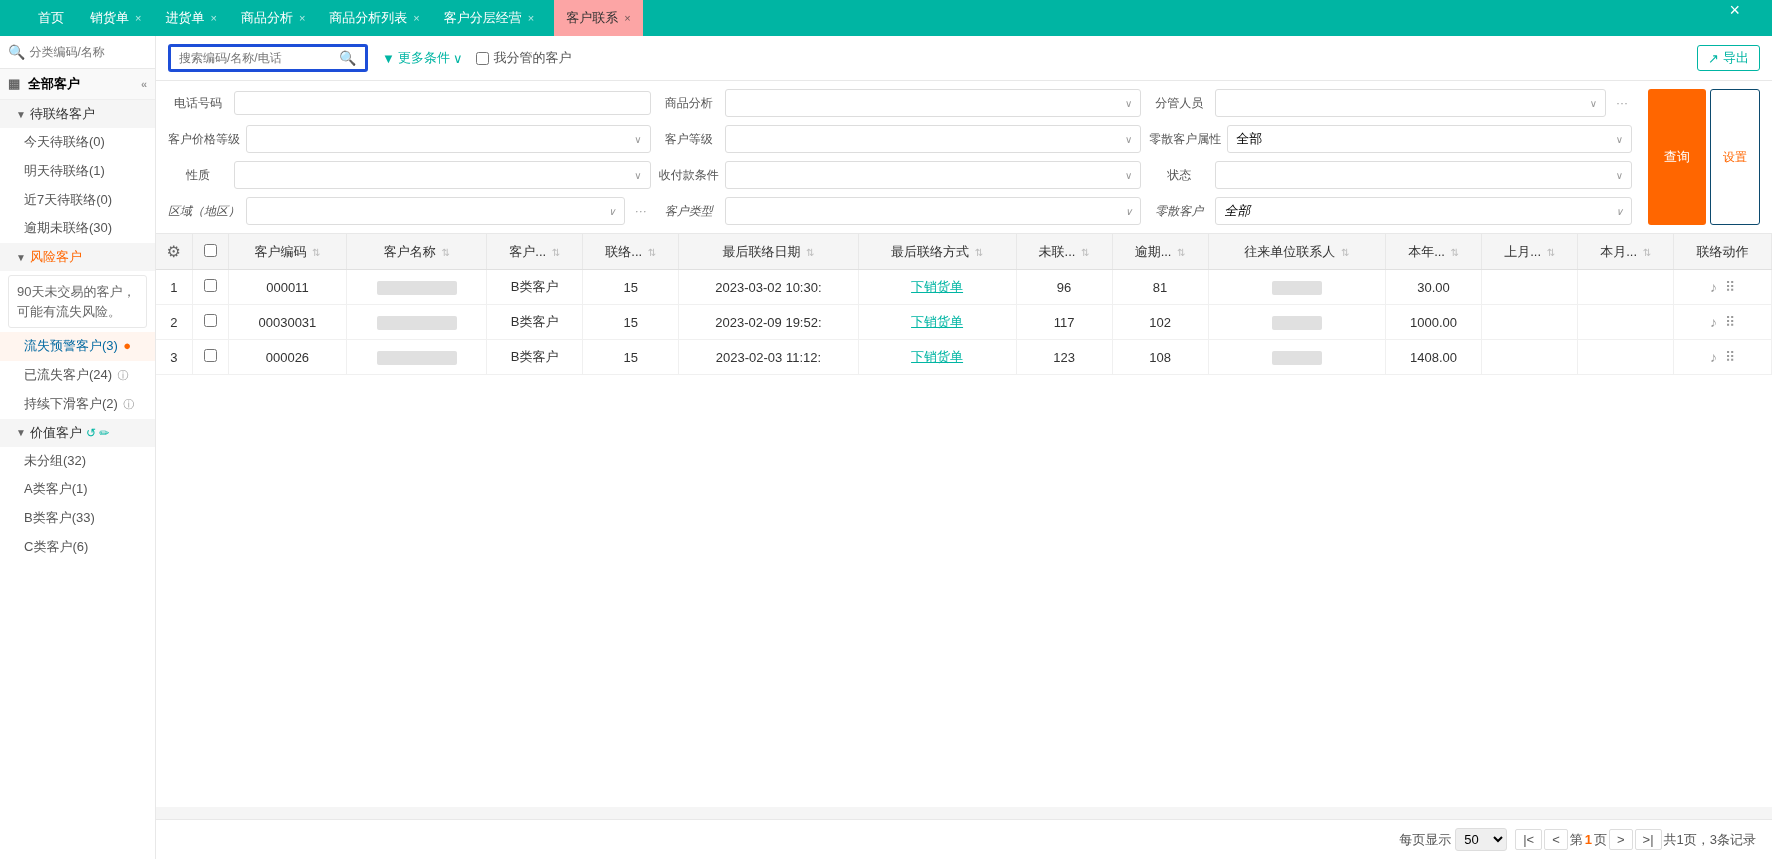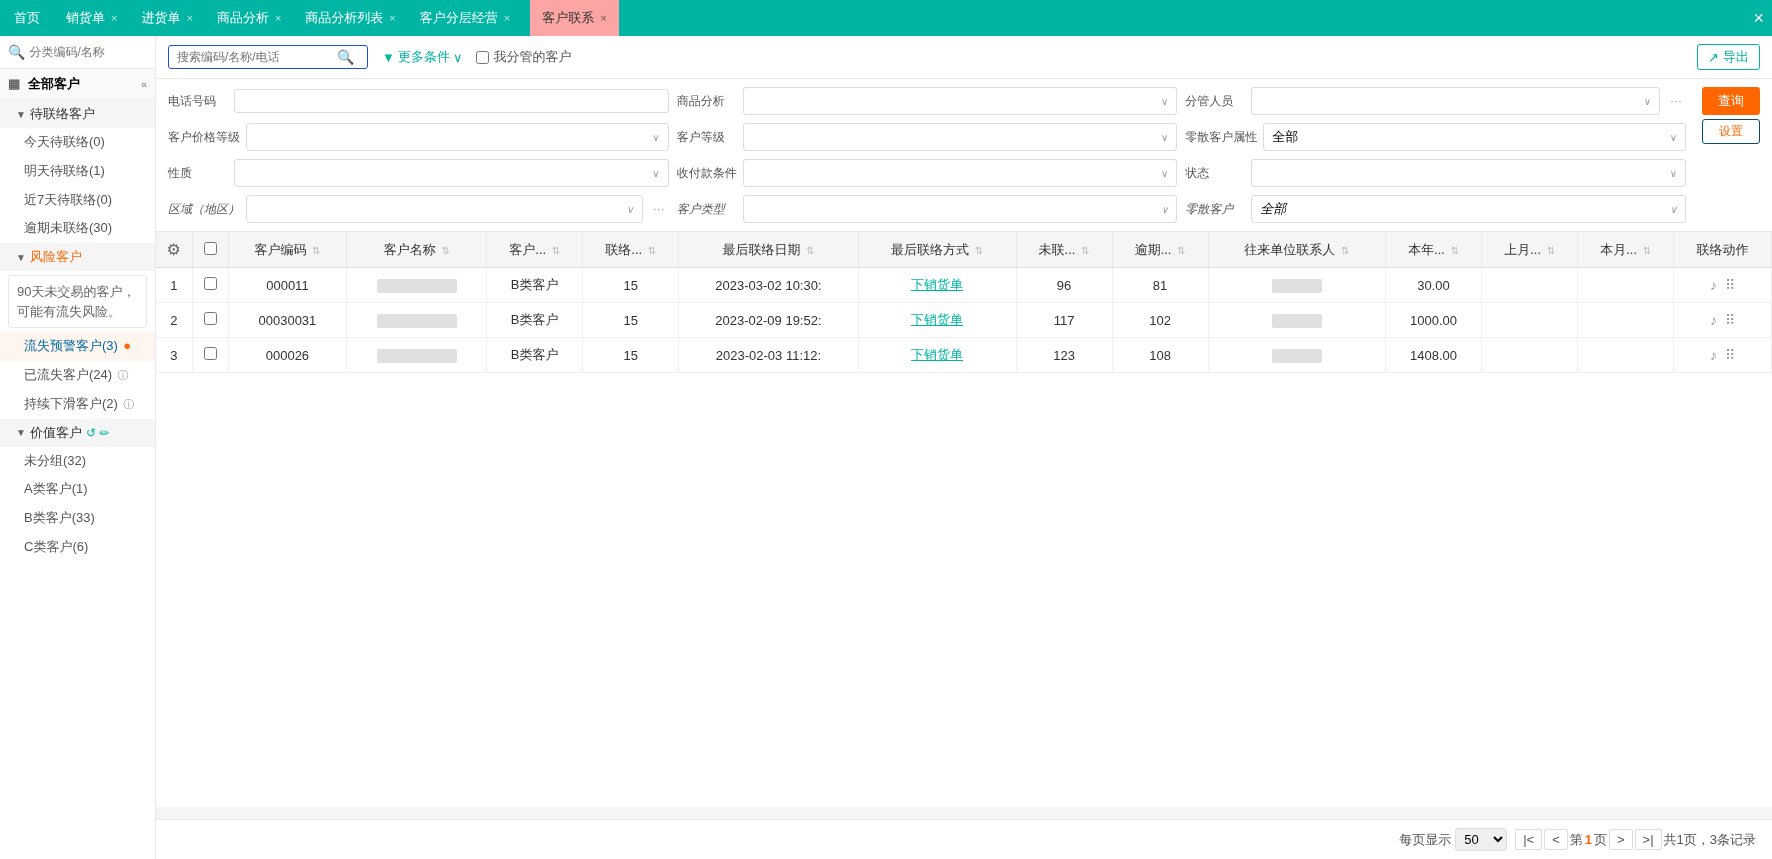--- a/index.html
+++ b/index.html
@@ -1,22 +1,22 @@
 <!DOCTYPE html>
 <html><head>
   <meta charset="utf-8">
   <style>
     * { box-sizing: border-box; margin: 0; padding: 0; font-family: 'Microsoft YaHei', Arial, sans-serif; font-size: 13px; }
     body { background: #f5f5f5; overflow: hidden; width: 1772px; height: 859px; }
     
     
     .top-nav {
-      display: flex; align-items: center;
+      display: flex; 
       background: #00b5a3; color: white;
-      height: 36px; padding: 0 0;
+      height: 36px; padding: 0 24px;
     }
     .top-nav .nav-tab {
       display: flex; align-items: center;
       padding: 0 12px; height: 36px; cursor: pointer;
       font-size: 13px; color: white; white-space: nowrap;
     }
     .top-nav .nav-tab.active { background: #fca5a5; color: #333; margin-left: 8px; }
     .top-nav .nav-tab .close-icon { margin-left: 6px; font-size: 11px; opacity: 0.7; }
     .top-nav .home-tab { padding: 0 14px; font-size: 13px; }
     .top-nav .spacer { flex: 1; }
@@ -71,21 +71,21 @@
     
     .content-area { flex: 1; display: flex; flex-direction: column; overflow: hidden; }
 
     
     .filter-toolbar {
       display: flex; align-items: center;
       padding: 8px 12px; background: white;
       border-bottom: 1px solid #e8e8e8; gap: 8px; flex-shrink: 0;
     }
     .filter-search {
-      display: flex; align-items: center; border: 1px solid #1d4ed8;
+      display: flex; align-items: center; border: 3px solid #1d4ed8;
       border-radius: 3px; padding: 3px 8px; min-width: 200px;
     }
     .filter-search input { border: none; outline: none; font-size: 12px; width: 160px; }
     .filter-search .s-icon { color: #f60; font-size: 14px; }
     .filter-btn {
       display: flex; align-items: center; gap: 3px;
       color: #00b5a3; cursor: pointer; font-size: 12px; padding: 3px 6px;
     }
     .checkbox-label { display: flex; align-items: center; gap: 4px; font-size: 12px; color: #555; cursor: pointer; }
     .checkbox-label input[type=checkbox] { cursor: pointer; }
@@ -99,34 +99,34 @@
     
     .advanced-filter {
       background: white; border-bottom: 1px solid #e8e8e8;
       padding: 8px 12px; flex-shrink: 0;
     }
     .filter-row { display: flex; align-items: center; margin-bottom: 8px; gap: 8px; }
     .filter-row:last-child { margin-bottom: 0; font-style: italic; }
     .filter-field {
       display: flex; align-items: center; flex: 1; gap: 6px;
     }
-    .filter-field label { white-space: nowrap; font-size: 12px; color: #555; min-width: 60px; text-align: left; }
+    .filter-field label { white-space: nowrap; font-size: 12px; color: #555; min-width: 60px; text-align: center; }
     .filter-field input {
       flex: 1; border: 1px solid #ddd; border-radius: 3px;
       padding: 4px 8px; font-size: 12px; outline: none;
     }
     .filter-select {
       flex: 1; display: flex; align-items: center; justify-content: space-between;
       border: 1px solid #ddd; border-radius: 3px; padding: 4px 8px;
       cursor: pointer; font-size: 12px; min-height: 28px; background: white;
     }
     .filter-select .arrow { color: #999; font-size: 10px; }
     .filter-more-btn { color: #999; font-size: 12px; cursor: pointer; padding: 0 4px; }
 
-    .action-buttons { display: flex; flex-direction: column; gap: 4px; margin-left: 8px; }
+    .action-buttons { display: flex; flex-direction: row; gap: 4px; margin-left: 8px; }
     .query-btn {
       background: #f60; color: white; border: none; border-radius: 3px;
       padding: 5px 16px; cursor: pointer; font-size: 13px;
     }
     .setting-btn {
       background: white; color: #f60; border: 1px solid #0c4a6e; border-radius: 3px;
       padding: 3px 12px; cursor: pointer; font-size: 12px;
     }
 
     

